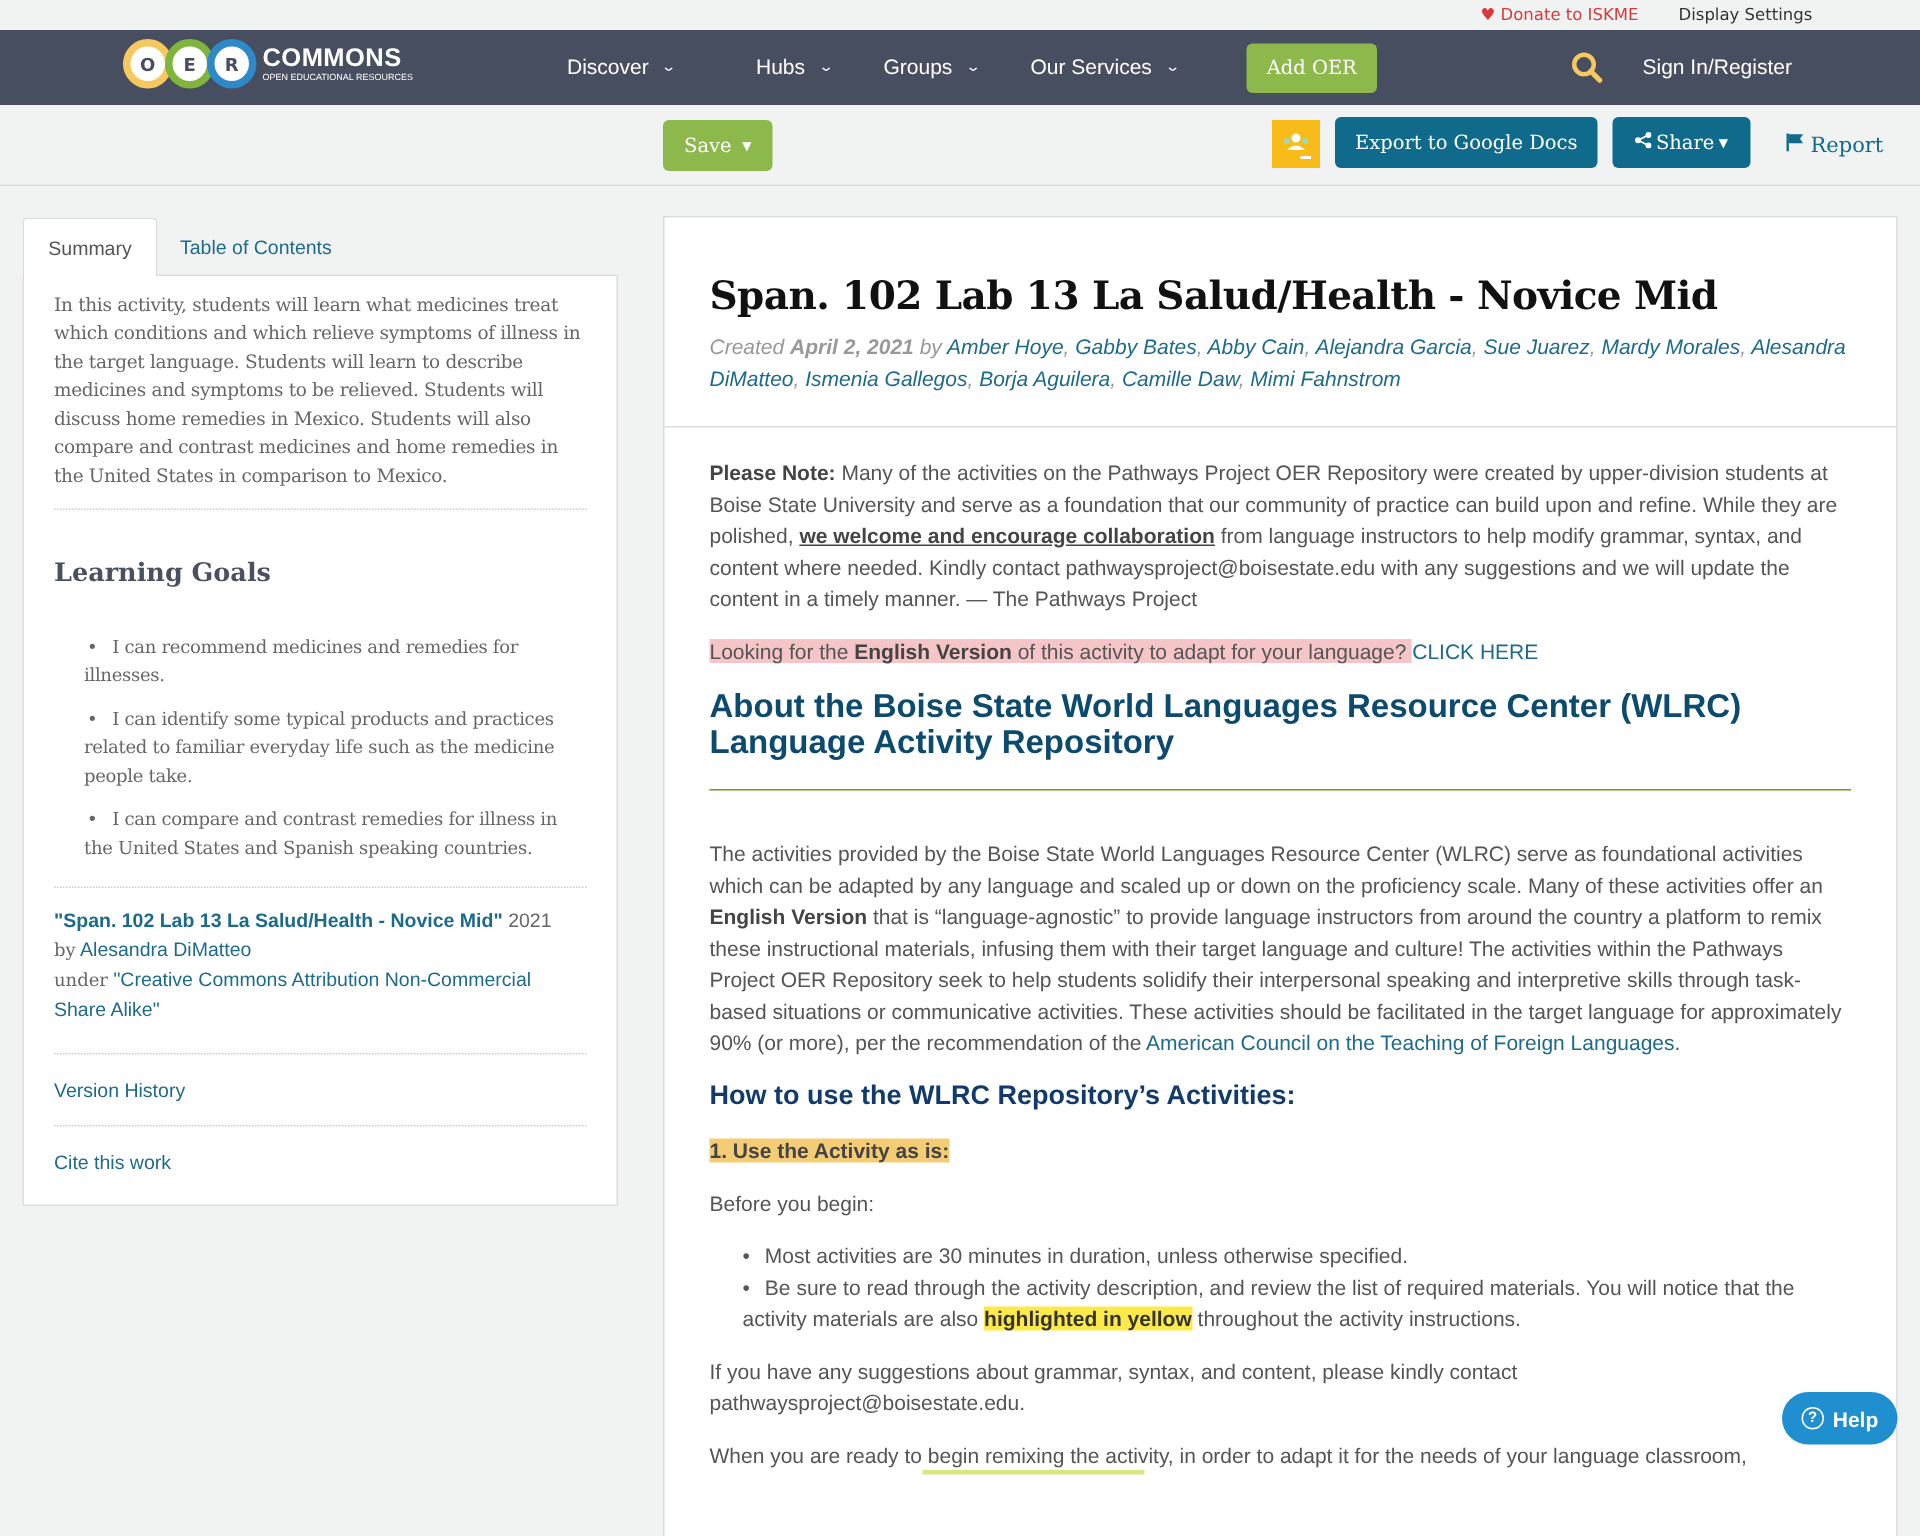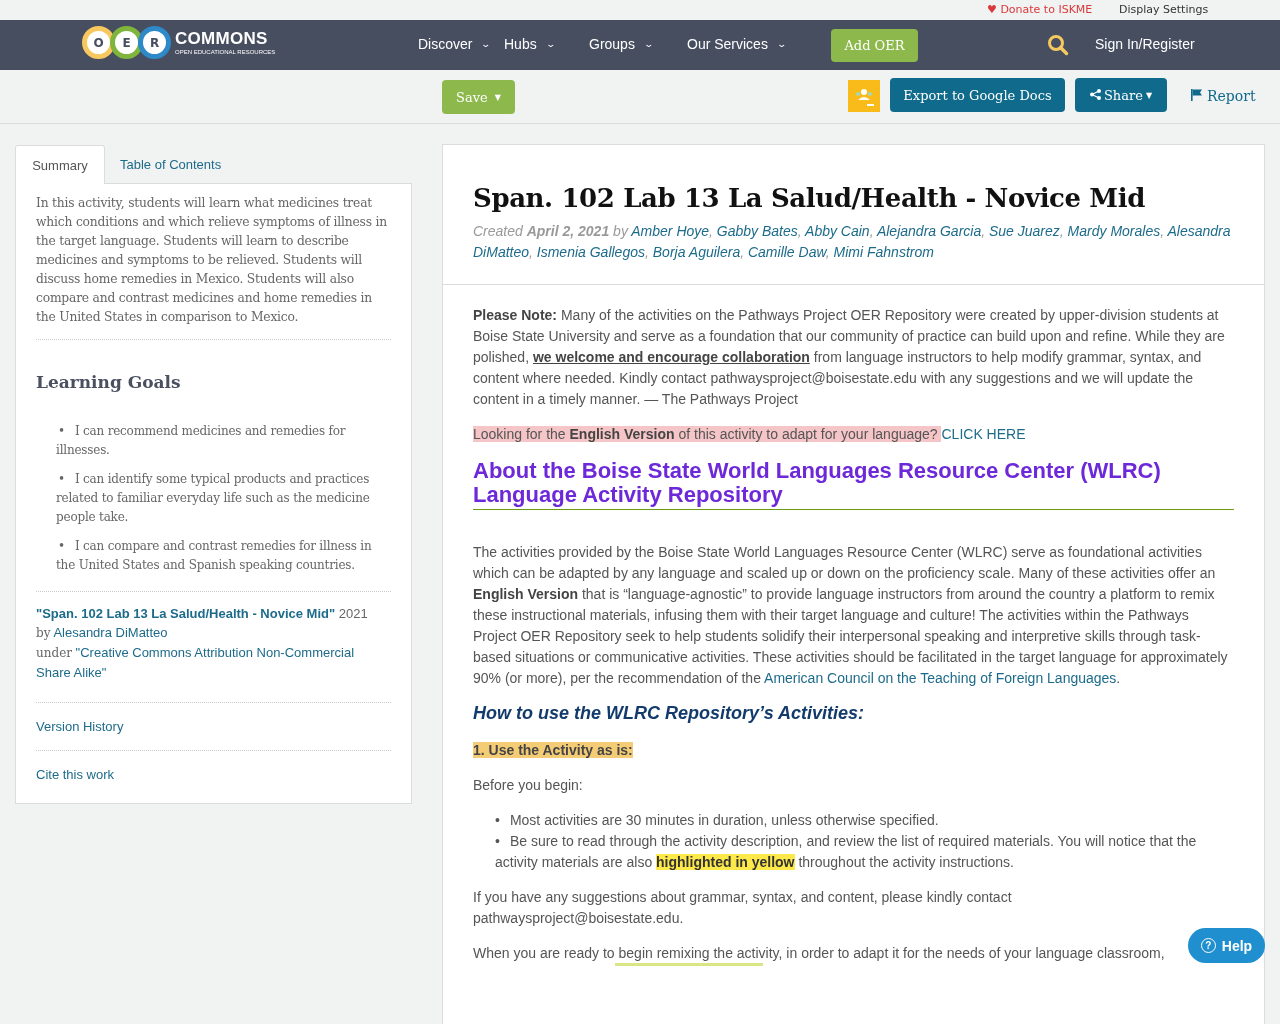--- a/index.html
+++ b/index.html
@@ -63,22 +63,22 @@
   .res-title { font-family: "DejaVu Serif", serif; font-weight: bold; font-size: 26px; color: #111; letter-spacing: -0.4px; }
   .meta { font-family: "Liberation Sans", sans-serif; font-style: italic; font-size: 14px; line-height: 21px; color: #999; margin-top: 8px; }
   .meta .date { font-weight: bold; }
   .meta .author { color: #1d6b8a; }
   .body { padding: 20px 30px; font-family: "Liberation Sans", sans-serif; font-size: 14px; line-height: 21px; color: #555; }
   .body p { margin-bottom: 14px; }
   .body b { color: #444; }
   .body .ul-bold { text-decoration: underline; font-weight: bold; color: #444; }
   .pink { background: #f5c5c7; }
   .link { color: #1d6b8a; }
-  .green-h { font-family: "Liberation Sans", sans-serif; font-size: 22px; line-height: 24px; color: #6d28d9; border-bottom: 1px solid #6b9b14; padding-bottom: 2px; margin: 6px 0 32px 0; }
-  .blue-h { font-family: "Liberation Sans", sans-serif; font-size: 18px; font-weight: bold; color: #123b6c; margin: 4px 0 16px 0; font-style: italic; }
+  .green-h { font-family: "Liberation Sans", sans-serif; font-size: 22px; line-height: 24px; color: #0c4a6e; border-bottom: 1px solid #6b9b14; padding-bottom: 19px; margin: 6px 0 32px 0; }
+  .blue-h { font-family: "Liberation Sans", sans-serif; font-size: 18px; font-weight: bold; color: #123b6c; margin: 4px 0 16px 0; }
   .orange-label { background: #f5cc76; font-weight: bold; color: #444; }
   .yellow { background: #fde94a; font-weight: bold; color: #333; }
   .bullets { list-style: none; padding-left: 22px; margin-bottom: 14px; }
   .bullets li .dot { margin-right: 10px; }
   .cut-line { position: relative; }
   .cut-line .green-ul { position: absolute; left: 142px; top: 20px; width: 148px; height: 3px; background: #d9e683; }
 
   
   .help-btn { position: absolute; left: 1188px; top: 928px; width: 77px; height: 35px; background: #1f8fd0; border-radius: 18px; color: #fff; font-family: "Liberation Sans", sans-serif; font-weight: bold; font-size: 14px; display: flex; align-items: center; justify-content: center; gap: 6px; }
   .help-btn .q { width: 15px; height: 15px; border: 1.5px solid #fff; border-radius: 50%; font-size: 10px; display: flex; align-items: center; justify-content: center; }
@@ -94,21 +94,21 @@
 <div class="navbar">
   <a class="logo">
     <span class="ring o">O</span>
     <span class="ring e">E</span>
     <span class="ring r">R</span>
     <span class="wordmark">
       <span class="big">COMMONS</span>
       <span class="small">OPEN EDUCATIONAL RESOURCES</span>
     </span>
   </a>
-  <a class="nav-item" style="left:418px">
+  <a class="nav-item" style="left:378px">
       <span>Discover</span>
       <span class="chev">⌄</span>
     </a>
   <a class="nav-item" style="left:504px">
       <span>Hubs</span>
       <span class="chev">⌄</span>
     </a>
   <a class="nav-item" style="left:589px">
       <span>Groups</span>
       <span class="chev">⌄</span>

